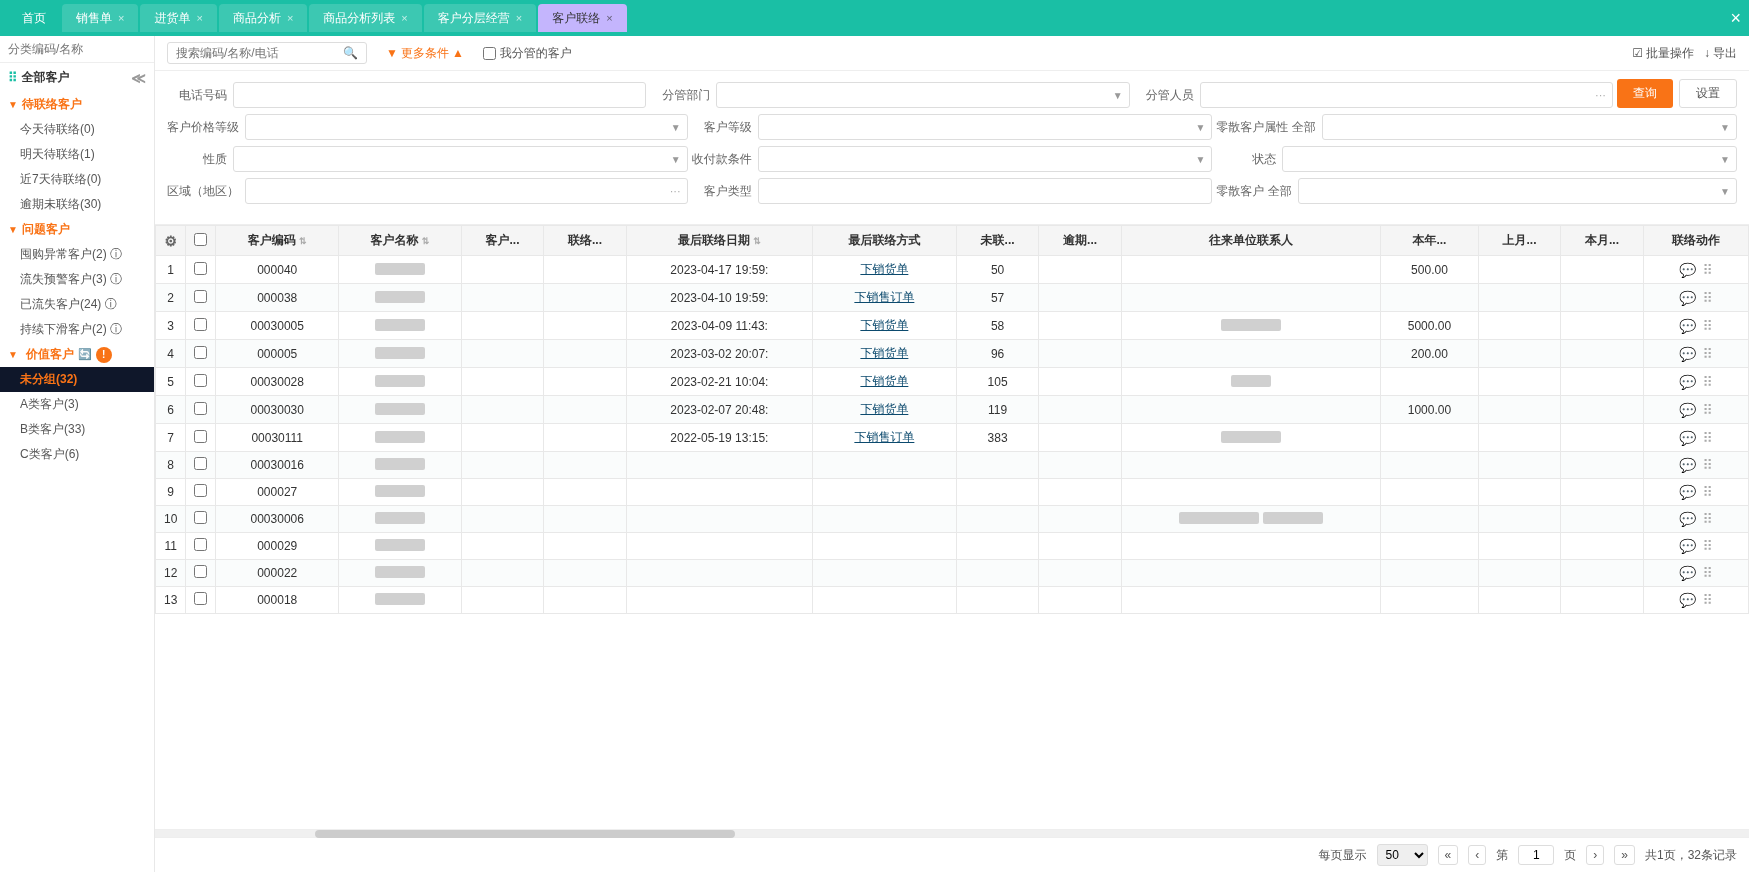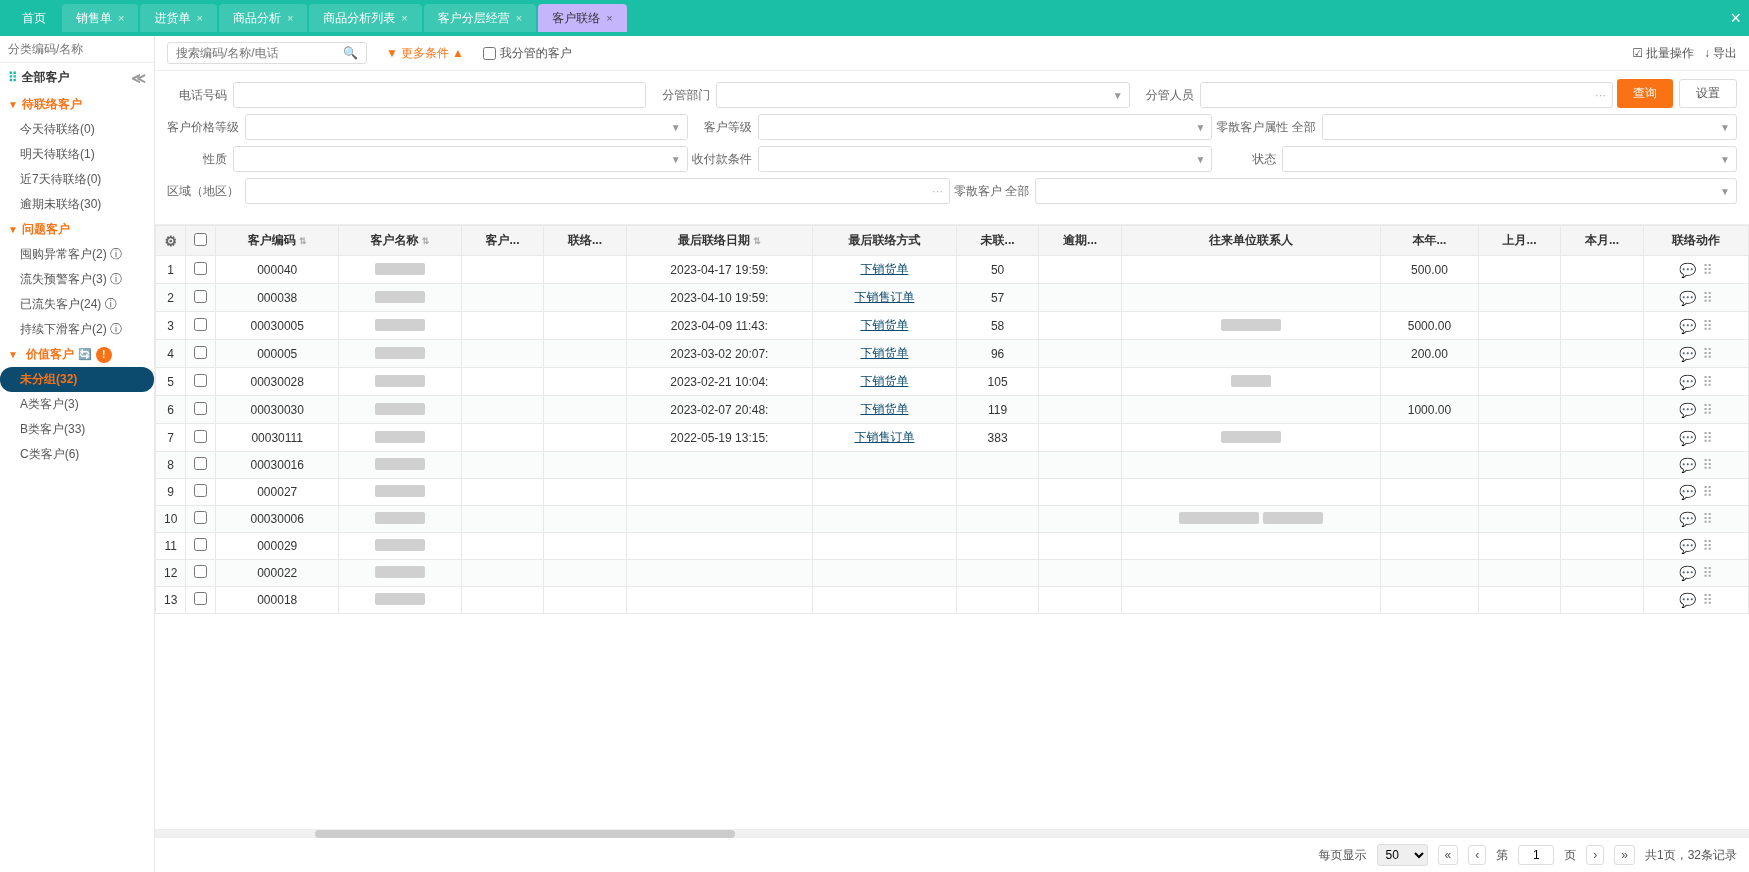--- a/index.html
+++ b/index.html
@@ -84,21 +84,21 @@
     }
     .sidebar-group-header .arrow { margin-right: 4px; font-size: 10px; }
     .sidebar-item {
       padding: 4px 8px 4px 20px;
       color: #555;
       cursor: pointer;
       white-space: nowrap;
       overflow: hidden;
       text-overflow: ellipsis;
     }
-    .sidebar-item.active { background: #0c4a6e; color: #f97316; font-weight: bold; border-radius: 12px; }
+    .sidebar-item.active { background: #0f172a; color: #f97316; font-weight: bold; }
 
     
     .content-area {
       flex: 1;
       display: flex;
       flex-direction: column;
       overflow: hidden;
     }
 
     
@@ -481,20 +481,27 @@
 
       <div class="filter-row">
         <div class="filter-field">
           <label>区域（地区）</label>
           <div class="input-box" style="min-width:200px;">
             <span></span>
             <span style="color:#aaa;font-size:11px;">···</span>
           </div>
         </div>
         <div class="filter-field">
+          <label>客户类型</label>
+          <div class="input-box" style="min-width:200px;">
+            <span></span>
+            <span class="arrow"></span>
+          </div>
+        </div>
+        <div class="filter-field">
           <label>零散客户 全部</label>
           <div class="input-box" style="min-width:160px;">
             <span></span>
             <span class="arrow">▼</span>
           </div>
         </div>
       </div>
     </div>
 
     <div class="table-area">

